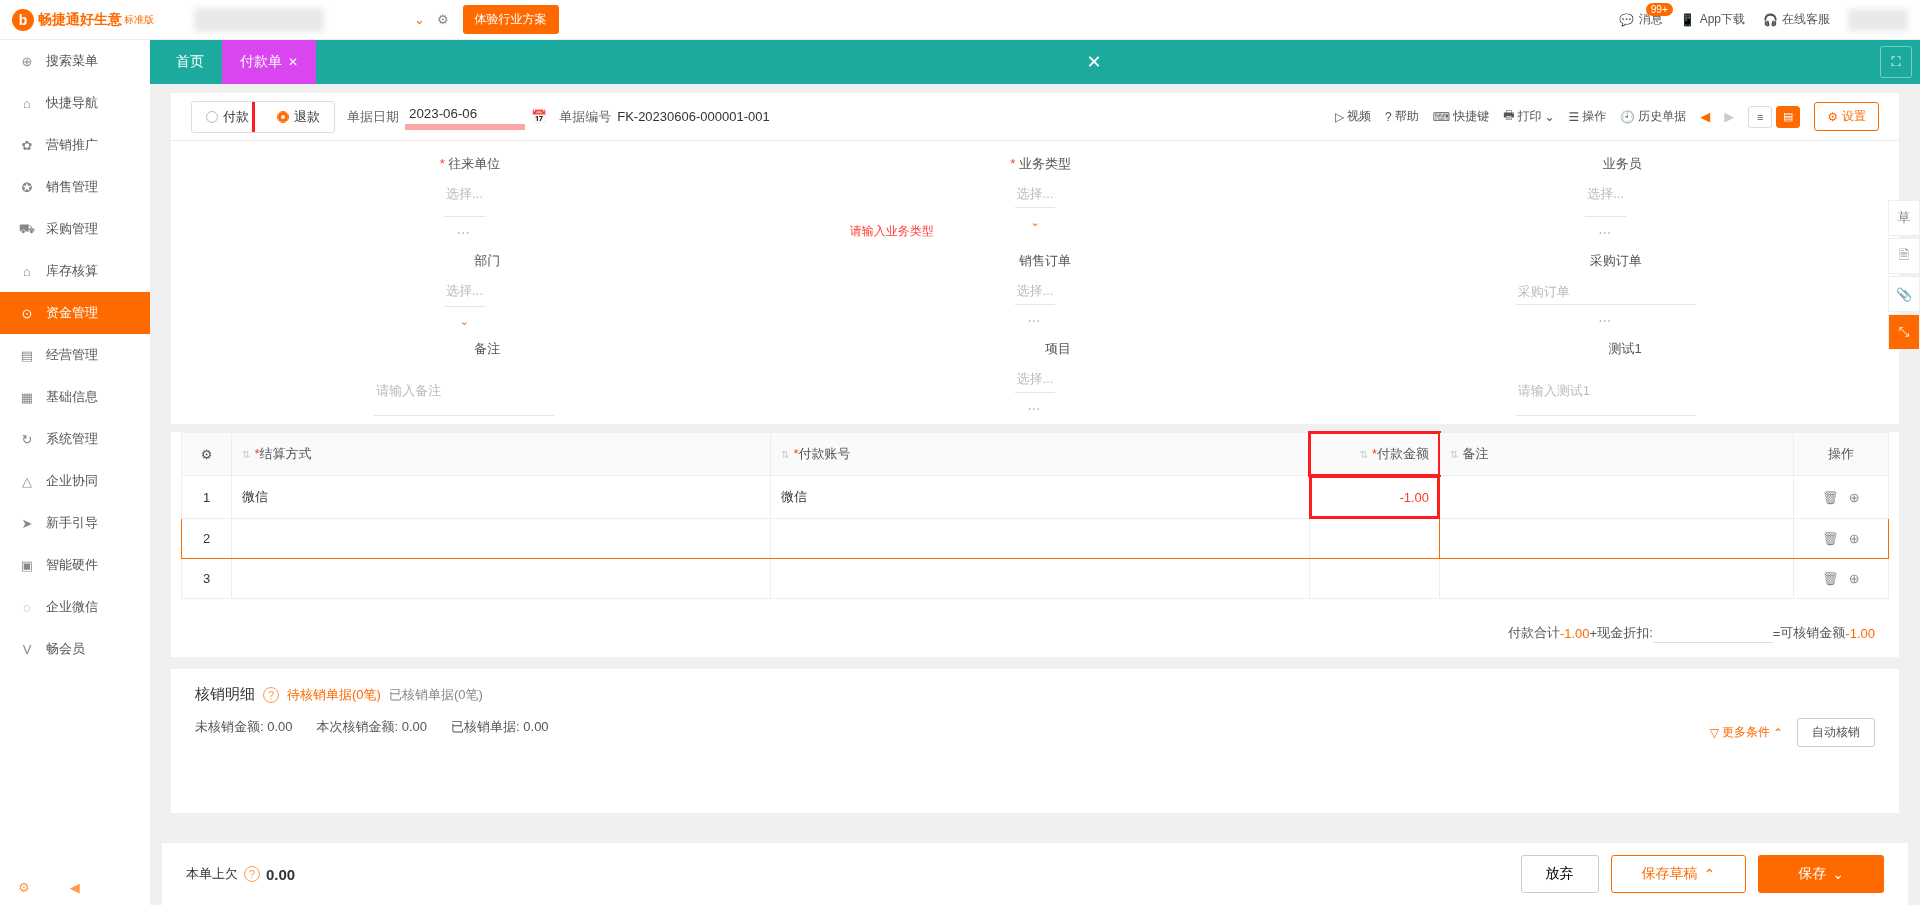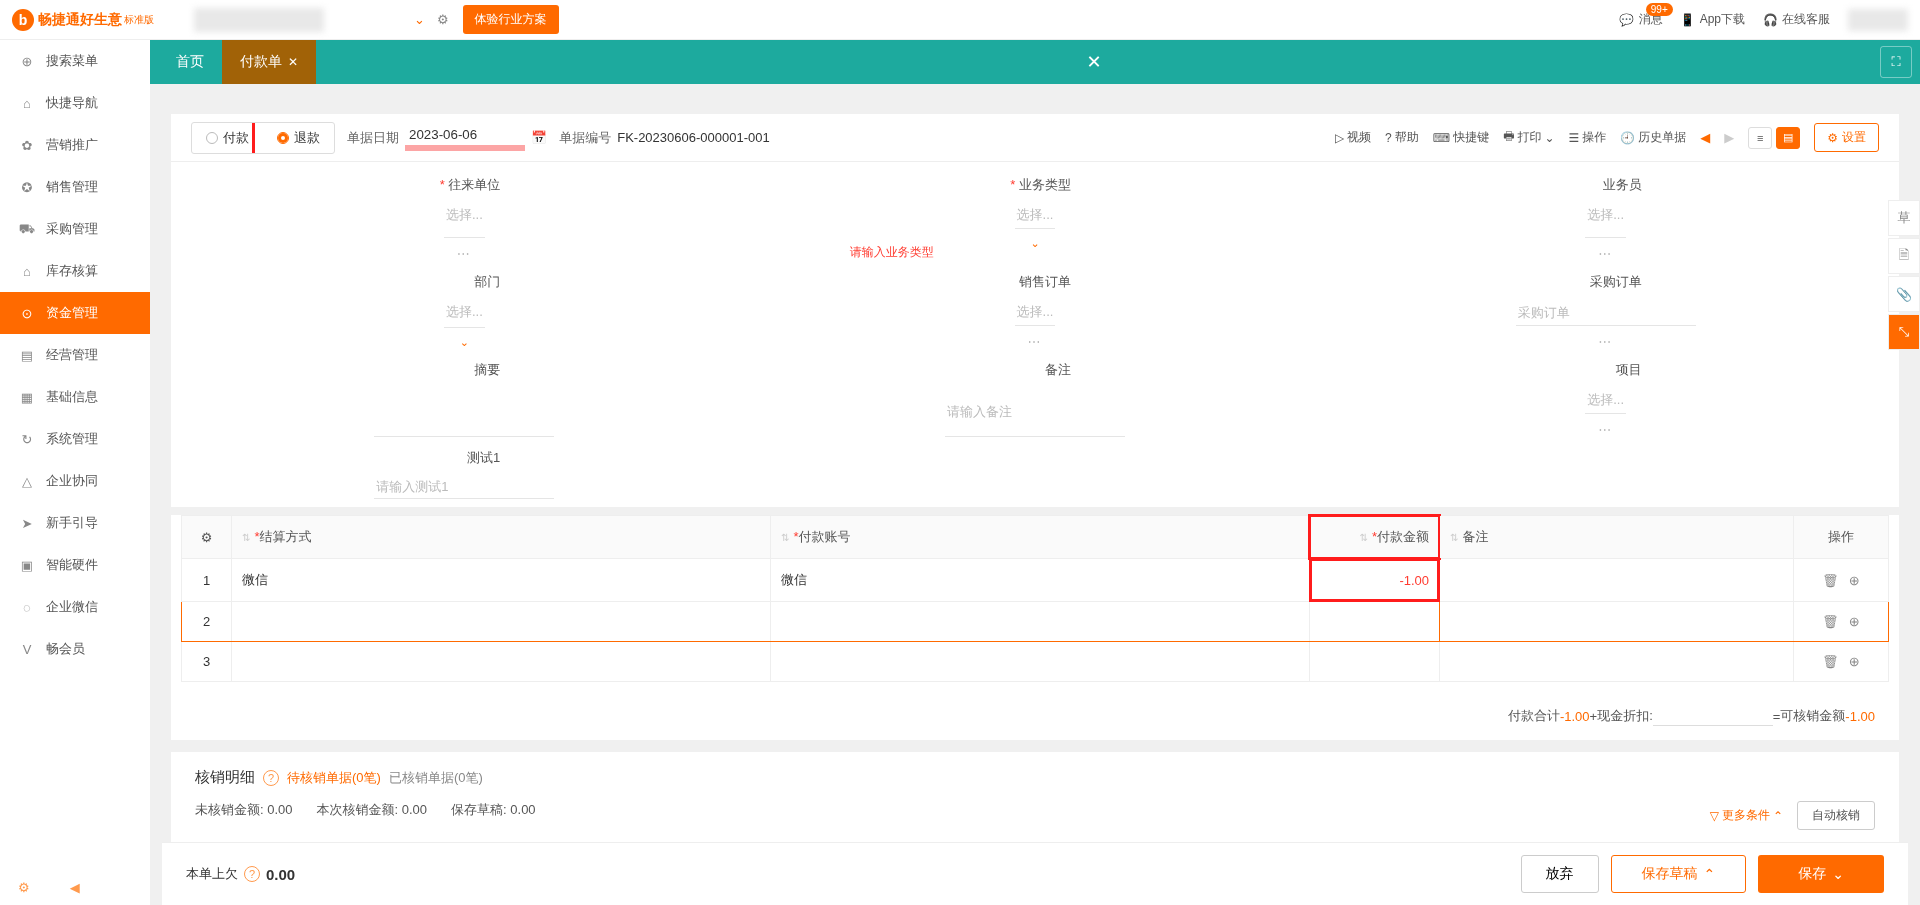--- a/index.html
+++ b/index.html
@@ -20,25 +20,25 @@
 .body { flex: 1; display: flex; overflow: hidden; }
 .sidebar { width: 150px; background: #fff; display: flex; flex-direction: column; }
 .side-item { display: flex; align-items: center; gap: 10px; padding: 12px 18px; color: #555; cursor: pointer; font-size: 13px; }
 .side-item.active { background: #ff6a00; color: #fff; }
 .side-icon { width: 18px; text-align: center; color: #888; }
 .side-item.active .side-icon { color: #fff; }
 .side-bottom { margin-top: auto; display: flex; padding: 10px 18px; gap: 40px; color: #ff9a4d; }
 .main { flex: 1; display: flex; flex-direction: column; background: #f0f0f0; overflow: hidden; }
 .tabbar { height: 44px; background: #1daa9e; display: flex; align-items: center; padding: 0 8px; color: #fff; }
 .tab { padding: 0 18px; height: 44px; display: flex; align-items: center; gap: 6px; cursor: pointer; font-size: 14px; }
-.tab.active { background: #a16207; }
+.tab.active { background: #d946ef; }
 .tab-close { font-size: 12px; }
 .tab-expand { margin-left: auto; width: 32px; height: 32px; border: 1px solid rgba(255,255,255,.4); display: flex; align-items: center; justify-content: center; border-radius: 3px; }
 .tab-x { margin-left: auto; margin-right: 8px; font-size: 18px; }
-.content { flex: 1; overflow-y: auto; padding: 9px; margin-top: 21px; }
+.content { flex: 1; overflow-y: auto; padding: 9px; }
 .toolbar { background: #fff; height: 48px; display: flex; align-items: center; padding: 0 20px; gap: 12px; border-bottom: 1px solid #eee; margin: 0 12px 0 12px; }
 .radio-group { display: flex; border: 1px solid #ddd; border-radius: 3px; overflow: hidden; position: relative; }
 .radio-group::after { content: ""; position: absolute; inset: -6px -6px -6px 60px; border: 3px solid #ff1c1c; pointer-events: none; }
 .radio-opt { padding: 6px 14px; display: flex; align-items: center; gap: 5px; cursor: pointer; font-size: 13px; }
 .radio-dot { width: 12px; height: 12px; border: 1px solid #bbb; border-radius: 50%; display: inline-block; }
 .radio-opt.sel .radio-dot { border-color: #ff6a00; box-shadow: inset 0 0 0 3px #ff6a00; }
 .meta { display: flex; align-items: center; gap: 6px; font-size: 13px; }
 .meta-label { color: #666; }
 .meta-input { border: none; border-bottom: 6px solid #fca5a5; padding: 3px 4px; color: #333; width: 120px; }
 .cal-icon { color: #ff6a00; }
@@ -307,24 +307,20 @@
                 <span class="fi fsel">选择...</span>
                 <span class="dots">⋯</span>
               </div>
             <div class="form-row">
                 <span class="fl">采购订单</span>
                 <input class="fi" placeholder="采购订单" style="">
                 <span class="dots">⋯</span>
               </div>
 
             <div class="form-row">
-                <span class="fl">摘要</span>
-                <input class="fi" style="">
-              </div>
-            <div class="form-row">
                 <span class="fl">备注</span>
                 <input class="fi" placeholder="请输入备注" style="">
               </div>
             <div class="form-row">
                 <span class="fl">项目</span>
                 <span class="fi fsel">选择...</span>
                 <span class="dots">⋯</span>
               </div>
 
             <div class="form-row">
@@ -404,21 +400,21 @@
         <div class="section2">
           <div class="sec-head">
             <span class="sec-title">核销明细</span>
             <span class="info-icon">?</span>
             <span class="sec-tab active">待核销单据(0笔)</span>
             <span class="sec-tab">已核销单据(0笔)</span>
           </div>
           <div class="sec-stats">
             <span>未核销金额: 0.00</span>
             <span>本次核销金额: 0.00</span>
-            <span>保存草稿: 0.00</span>
+            <span>已核销单据: 0.00</span>
             <div class="sec-right">
               <span class="more-cond">
                   <span>▽</span>
                   <span>更多条件</span>
                   <span>⌃</span>
                 </span>
               <button class="btn-outline-sm">自动核销</button>
             </div>
           </div>
         </div>

